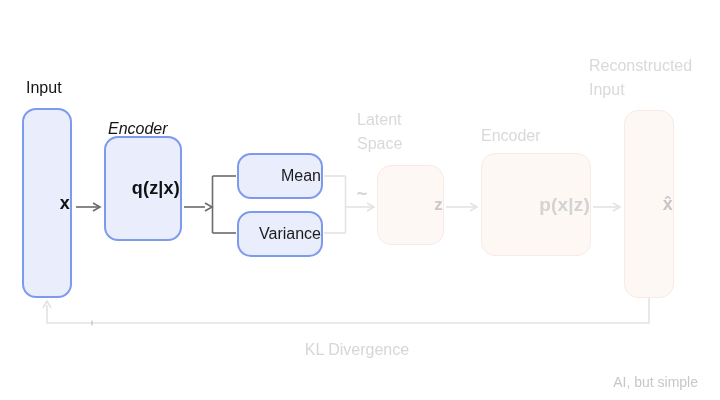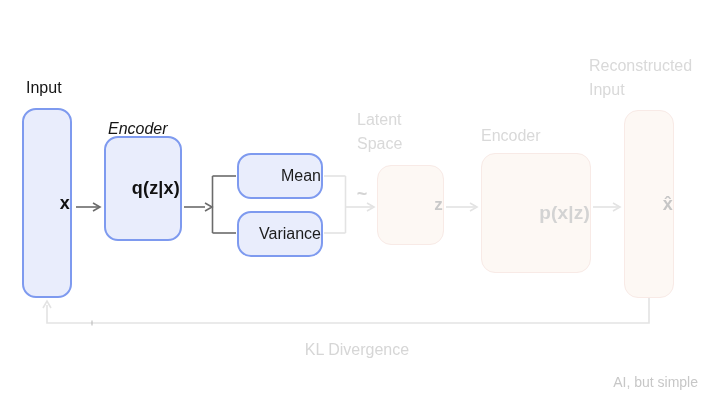--- a/index.html
+++ b/index.html
@@ -20,21 +20,21 @@
   .sym-reg{font-weight:400;font-size:16px;color:#1c1c1c;}
 
   .lbl-dark{position:absolute;font-size:16px;color:#141414;}
   .lbl-faded{position:absolute;font-size:16px;color:#D9D9D9;line-height:24px;}
 
   #input-box{left:22px;top:108px;width:50px;height:190px;}
   #encoder-box{left:104px;top:136px;width:78px;height:105px;}
   #mean-box{left:237px;top:153px;width:86px;height:46px;}
   #variance-box{left:237px;top:211px;width:86px;height:46px;}
   #z-box{left:377px;top:165px;width:67px;height:80px;}
-  #decoder-box{left:481px;top:153px;width:110px;height:120px;}
+  #decoder-box{left:481px;top:153px;width:110px;height:103px;}
   #xhat-box{left:624px;top:110px;width:50px;height:188px;}
 
   #input-label{left:26px;top:79px;}
   #encoder-label{left:108px;top:120px;font-style:italic;}
   #latent-label{left:357px;top:108px;width:100px;}
   #decoder-label{left:481px;top:124px;width:110px;}
   #recon-label{left:589px;top:54px;width:122px;}
 
   #tilde{position:absolute;left:352px;top:184px;width:20px;text-align:center;
          font-size:18px;font-weight:bold;color:#D4D4D4;}

